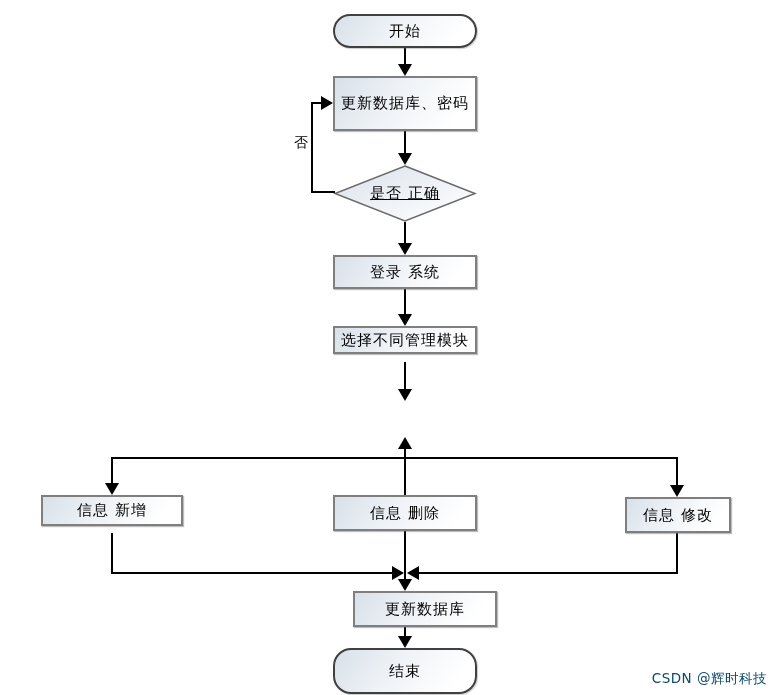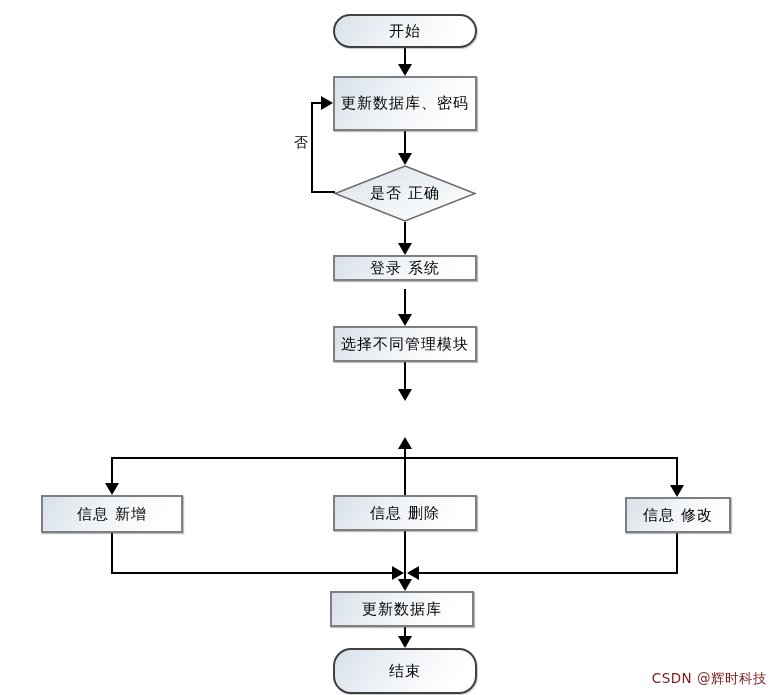--- a/index.html
+++ b/index.html
@@ -7,34 +7,34 @@
   .canvas{position:relative;width:771px;height:695px;background:#ffffff;overflow:hidden;}
 
   .node{
     position:absolute;display:flex;align-items:center;justify-content:center;
     box-sizing:border-box;font-size:15px;letter-spacing:1px;color:#000;
     background:linear-gradient(125deg,#d8e0e9 0%,#eef2f6 40%,#ffffff 85%);
     text-align:center;white-space:nowrap;
   }
   .rect{border:2px solid #7f7f7f;box-shadow:1px 1px 1px rgba(110,110,110,.45);}
   .stadium{border:2px solid #404040;border-radius:18px;box-shadow:1px 1px 1px rgba(110,110,110,.35);align-items:center;}
-  .diamond{background:none;border:none;box-shadow:none;}
+  .diamond{background:none;border:none;box-shadow:none;text-decoration:underline;}
   .diamond svg{position:absolute;left:0;top:0;}
   .diamond .lbl{position:relative;z-index:1;}
 
   .line{position:absolute;background:#000000;}
 
   .ah{position:absolute;width:0;height:0;}
   .ah-down{border-left:7px solid transparent;border-right:7px solid transparent;border-top:12px solid #000;}
   .ah-up{border-left:7px solid transparent;border-right:7px solid transparent;border-bottom:12px solid #000;}
   .ah-right{border-top:7px solid transparent;border-bottom:7px solid transparent;border-left:12px solid #000;}
   .ah-left{border-top:7px solid transparent;border-bottom:7px solid transparent;border-right:12px solid #000;}
 
   .edge-label{position:absolute;font-size:14px;color:#000;}
-  .watermark{position:absolute;right:4px;top:670px;font-size:13.5px;color:#7f1d1d;letter-spacing:.5px;}
+  .watermark{position:absolute;right:4px;top:670px;font-size:13.5px;color:#0c4a6e;letter-spacing:.5px;}
 </style>
 </head>
 <body>
 
 <div class="canvas">
 
   <div class="line" style="left:404px;top:48px;width:2px;height:18px;"></div>
   <div class="line" style="left:404px;top:131px;width:2px;height:25px;"></div>
 
   <div class="line" style="left:311px;top:191px;width:24px;height:2px;"></div>
@@ -87,42 +87,42 @@
           <stop offset="0" stop-color="#d8e0e9"></stop>
           <stop offset="0.5" stop-color="#eef2f6"></stop>
           <stop offset="1" stop-color="#ffffff"></stop>
         </linearGradient>
       </defs>
       <polygon points="72,1 142,28.5 72,56 2,28.5" fill="url(#dg)" stroke="#6a6a6a" stroke-width="1.6"></polygon>
     </svg>
     <span class="lbl">是否 正确</span>
   </div>
 
-  <div class="node rect" style="left:333px;top:255px;width:144px;height:26px;">
+  <div class="node rect" style="left:333px;top:255px;width:144px;height:34px;">
     <span>登录 系统</span>
   </div>
 
-  <div class="node rect" style="left:333px;top:326px;width:144px;height:36px;">
+  <div class="node rect" style="left:333px;top:326px;width:144px;height:28px;">
     <span>选择不同管理模块</span>
   </div>
 
 
-  <div class="node rect" style="left:41px;top:495px;width:142px;height:38px;">
+  <div class="node rect" style="left:41px;top:495px;width:142px;height:31px;">
     <span>信息 新增</span>
   </div>
 
   <div class="node rect" style="left:625px;top:497px;width:106px;height:36px;">
     <span>信息 修改</span>
   </div>
 
   <div class="node rect" style="left:333px;top:495px;width:144px;height:36px;">
     <span>信息 删除</span>
   </div>
 
-  <div class="node rect" style="left:330px;top:591px;width:144px;height:36px;">
+  <div class="node rect" style="left:353px;top:591px;width:144px;height:36px;">
     <span>更新数据库</span>
   </div>
 
   <div class="node stadium" style="left:333px;top:648px;width:144px;height:46px;">
     <span>结束</span>
   </div>
 
   <div class="edge-label" style="left:294px;top:134px;">否</div>
 
   <div class="watermark">CSDN @辉时科技</div>

